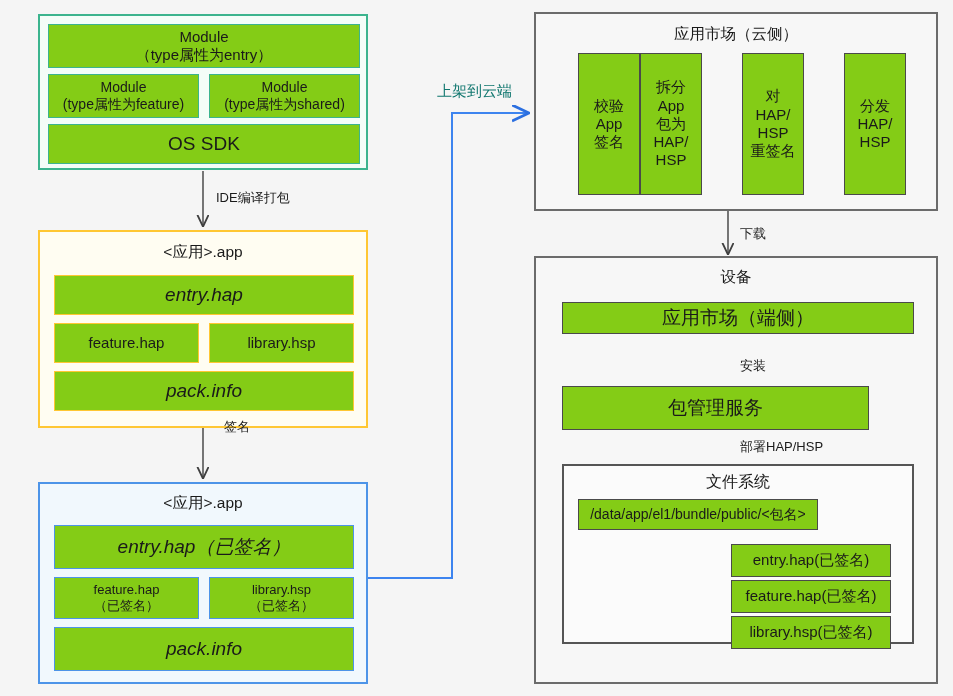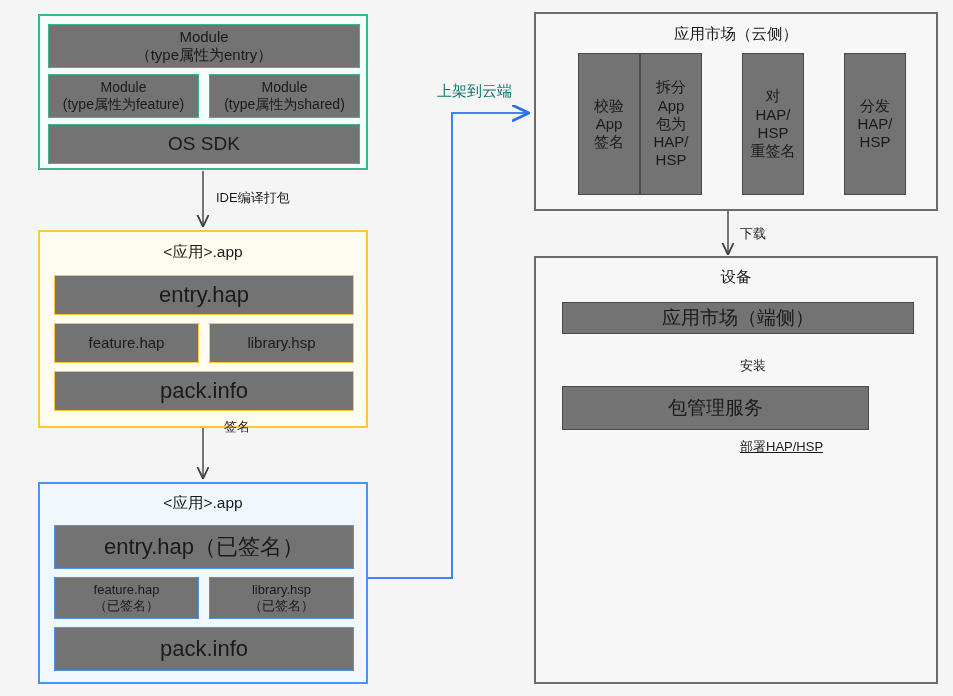--- a/index.html
+++ b/index.html
@@ -20,21 +20,21 @@
     inset: 0;
   }
   .abs { position: absolute; box-sizing: border-box; }
 
   
   .cell {
     display: flex;
     align-items: center;
     justify-content: center;
     text-align: center;
-    background: #737373;
+    background: #84cc16;
     line-height: 1.22;
     white-space: pre-line;
   }
 
   
   .group-green {
     border: 2px solid #3cb48e;
     background: #f4fdf8;
   }
   .group-yellow {
@@ -80,21 +80,21 @@
   svg.overlay {
     position: absolute;
     left: 0; top: 0;
     width: 953px;
     height: 696px;
     pointer-events: none;
   }
   .f13 { font-size: 13px; }
   .f14 { font-size: 14px; }
   .f15 { font-size: 15px; }
-  .f16 { font-size: 22px; }
+  .f16 { font-size: 19px; font-style: italic; }
   .f17 { font-size: 19px; }
 </style>
 </head>
 <body>
 
 <div class="canvas">
 
   <svg class="overlay" viewBox="0 0 953 696">
     <defs>
       <marker id="ah-dark" markerWidth="9" markerHeight="9" refX="8" refY="4" orient="auto">
@@ -178,18 +178,25 @@
 
   <div class="lbl" style="left:740px; top:225px;">下载</div>
 
   <div class="abs group-gray" style="left:534px; top:256px; width:404px; height:428px;">
     <div class="group-title" style="top:9px;">设备</div>
 
     <div class="abs cell cell-gray f17" style="left:26px; top:44px; width:352px; height:32px;">应用市场（端侧）</div>
 
     <div class="abs cell cell-gray f17" style="left:26px; top:128px; width:307px; height:44px;">包管理服务</div>
 
+    <div class="abs group-gray-inner" style="left:26px; top:206px; width:352px; height:180px;">
+      <div class="group-title" style="top:6px; font-size:16px;">文件系统</div>
+      <div class="abs cell cell-gray f14" style="left:14px; top:33px; width:240px; height:31px;">/data/app/el1/bundle/public/&lt;包名&gt;</div>
+      <div class="abs cell cell-gray f15" style="left:167px; top:78px; width:160px; height:33px;">entry.hap(已签名)</div>
+      <div class="abs cell cell-gray f15" style="left:167px; top:114px; width:160px; height:33px;">feature.hap(已签名)</div>
+      <div class="abs cell cell-gray f15" style="left:167px; top:150px; width:160px; height:33px;">library.hsp(已签名)</div>
+    </div>
   </div>
 
   <div class="lbl" style="left:740px; top:357px;">安装</div>
-  <div class="lbl" style="left:740px; top:438px;text-decoration:underline;">部署HAP/HSP</div>
+  <div class="lbl" style="left:740px; top:438px;">部署HAP/HSP</div>
 
 </div>
 
 </body></html>

